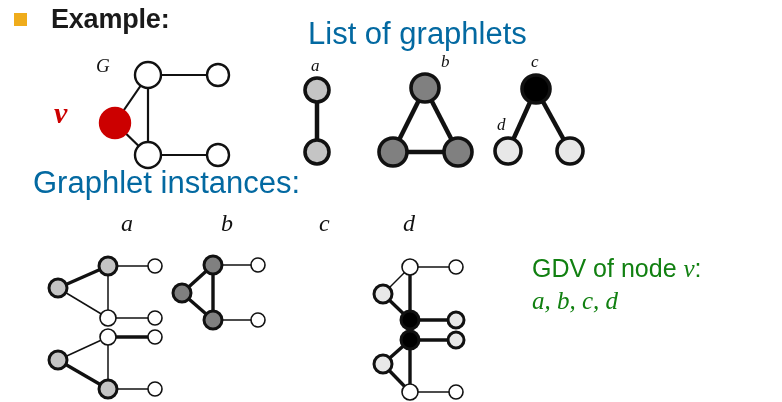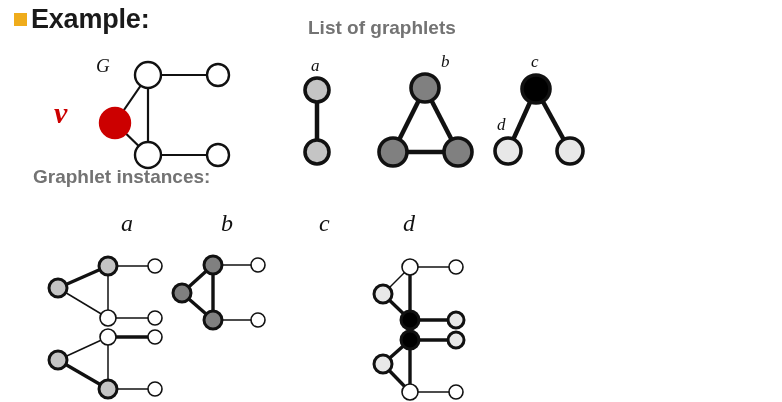--- a/index.html
+++ b/index.html
@@ -16,43 +16,42 @@
     -webkit-font-smoothing: antialiased;
   }
   .abs { position: absolute; }
 
   
   #example-bullet-row {
     left: 14px;
     top: 6px;
     display: flex;
     align-items: center;
-    gap: 4px;
+    gap: 24px;
   }
   #example-bullet-marker {
     width: 13px;
     height: 13px;
     background: #efac1b;
     display: block;
   }
   #example-heading-text {
     font-size: 27px;
     font-weight: bold;
     color: #1a1a1a;
     letter-spacing: -0.2px;
     line-height: 1;
   }
 
   
   .green-title {
-    color: #737373;
-    font-size: 19px;
+    color: #0369a1;
+    font-size: 31px;
     line-height: 1;
     white-space: nowrap;
-    font-weight: bold;
   }
   #list-of-graphlets-title { left: 308px; top: 18px; }
   #graphlet-instances-title { left: 33px; top: 167px; }
 
   
   #gdv-block {
     left: 532px;
     top: 252px;
     color: #118011;
     font-size: 25px;
@@ -117,20 +116,22 @@
 <div class="abs mathlabel" id="graphlet-b-label">b</div>
 <div class="abs mathlabel" id="graphlet-c-label">c</div>
 <div class="abs mathlabel" id="graphlet-d-label">d</div>
 
 <div class="abs instance-col-label" id="col-label-a">a</div>
 <div class="abs instance-col-label" id="col-label-b">b</div>
 <div class="abs instance-col-label" id="col-label-c">c</div>
 <div class="abs instance-col-label" id="col-label-d">d</div>
 
 <div class="abs" id="gdv-block">
+  <div><span>GDV of node </span><span class="mathitalic">v</span><span>:</span></div>
+  <div class="mathitalic">a, b, c, d</div>
 </div>
 
 <svg class="abs" id="graph-g-svg" width="782" height="402">
     <line x1="115" y1="123" x2="148" y2="75" stroke="#111111" stroke-width="2.2"></line>
     <line x1="115" y1="123" x2="148" y2="155" stroke="#111111" stroke-width="2.2"></line>
     <line x1="148" y1="75" x2="148" y2="155" stroke="#111111" stroke-width="2.2"></line>
     <line x1="148" y1="75" x2="218" y2="75" stroke="#111111" stroke-width="2.2"></line>
     <line x1="148" y1="155" x2="218" y2="155" stroke="#111111" stroke-width="2.2"></line>
     <circle cx="115" cy="123" r="15" fill="#cc0000" stroke="#cc0000" stroke-width="2.4"></circle>
     <circle cx="148" cy="75" r="13" fill="#ffffff" stroke="#111111" stroke-width="2.4"></circle>

